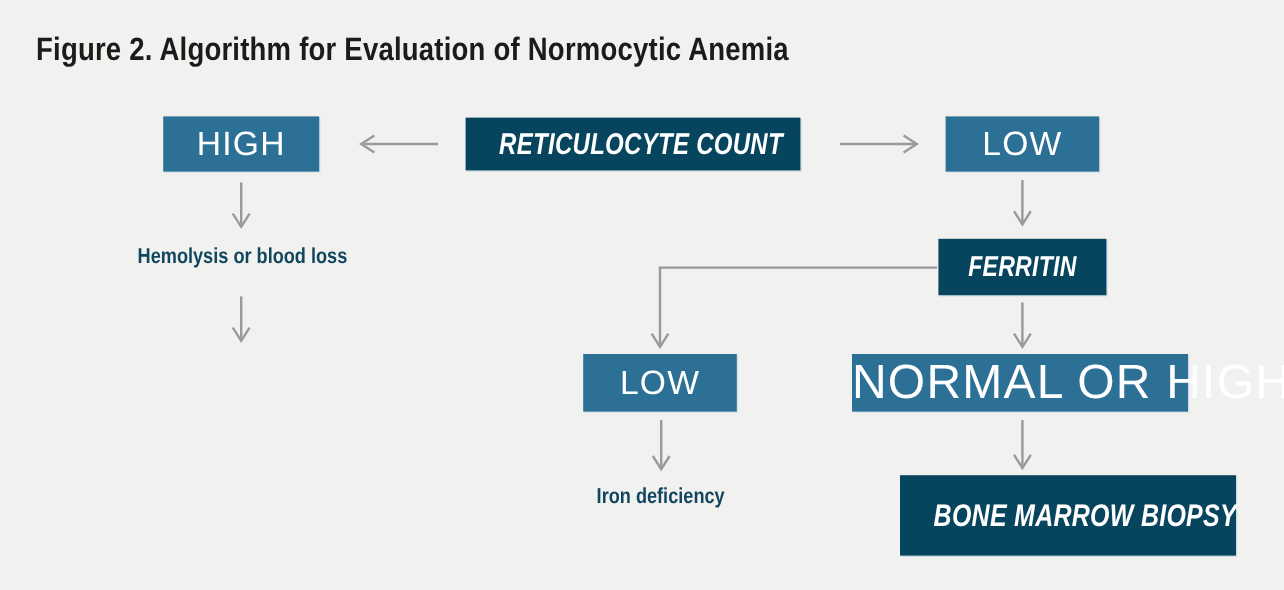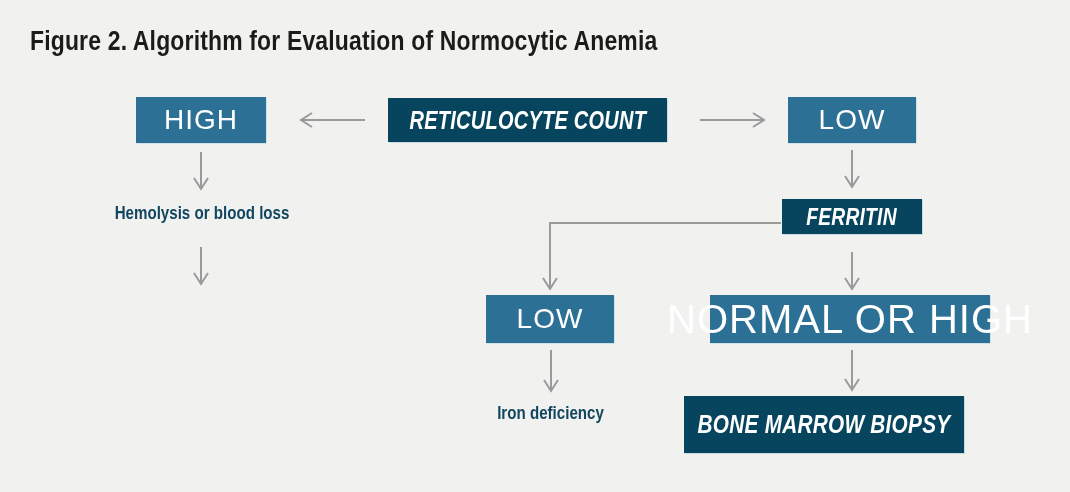--- a/index.html
+++ b/index.html
@@ -21,45 +21,45 @@
   }
   .fig-title{
     position:absolute;left:30px;top:26px;
     font-size:27px;font-weight:bold;color:var(--title);
     white-space:nowrap;
     transform:scaleX(0.85);transform-origin:left center;
     letter-spacing:0.2px;
   }
   .node{
     position:absolute;
-    display:flex;align-items:center;justify-content:center;
+    display:flex;justify-content:center;
     flex-direction:column;
     color:#fff;text-align:center;
   }
   .node-dark{background:var(--dark);box-shadow:1px 1px 0 rgba(170,200,214,0.55);font-style:italic;}
   .node-blue{background:var(--blue);box-shadow:1px 1px 0 rgba(190,215,228,0.6);}
   .txt-cond{
     display:inline-block;white-space:nowrap;
     font-weight:bold;
     transform:scaleX(0.8);transform-origin:center;
     letter-spacing:0.3px;
   }
   .txt-light{
     display:inline-block;white-space:nowrap;
     font-weight:normal;letter-spacing:1px;
   }
   
   .n-high{left:136px;top:97px;width:130px;height:46px;font-size:28px;}
   .n-retic{left:388px;top:98px;width:279px;height:44px;font-size:25px;}
   .n-lowtop{left:788px;top:97px;width:128px;height:46px;font-size:28px;}
-  .n-ferritin{left:782px;top:199px;width:140px;height:35px;font-size:24px;}
+  .n-ferritin{left:782px;top:199px;width:140px;height:47px;font-size:24px;}
   .n-lowfer{left:486px;top:295px;width:128px;height:48px;font-size:28px;}
   .n-normhigh{left:710px;top:295px;width:280px;height:48px;font-size:40px;}
   .n-history{left:30px;top:293px;width:344px;height:148px;font-size:26px;line-height:33px;}
-  .n-biopsy{left:684px;top:396px;width:280px;height:57px;font-size:26px;}
+  .n-biopsy{left:750px;top:396px;width:280px;height:67px;font-size:26px;}
   .result-label{
     position:absolute;
     color:var(--result);
     font-size:18px;font-weight:bold;
     text-align:center;
     white-space:nowrap;
   }
   .result-label > span{
     display:inline-block;transform:scaleX(0.84);transform-origin:center;
   }

